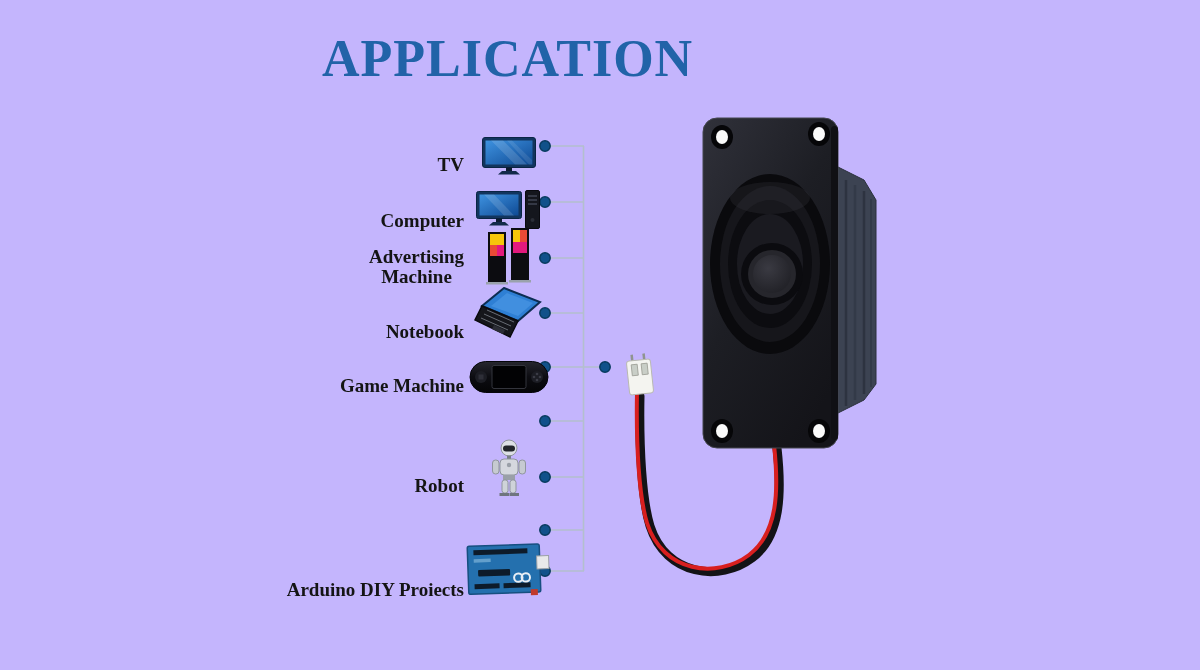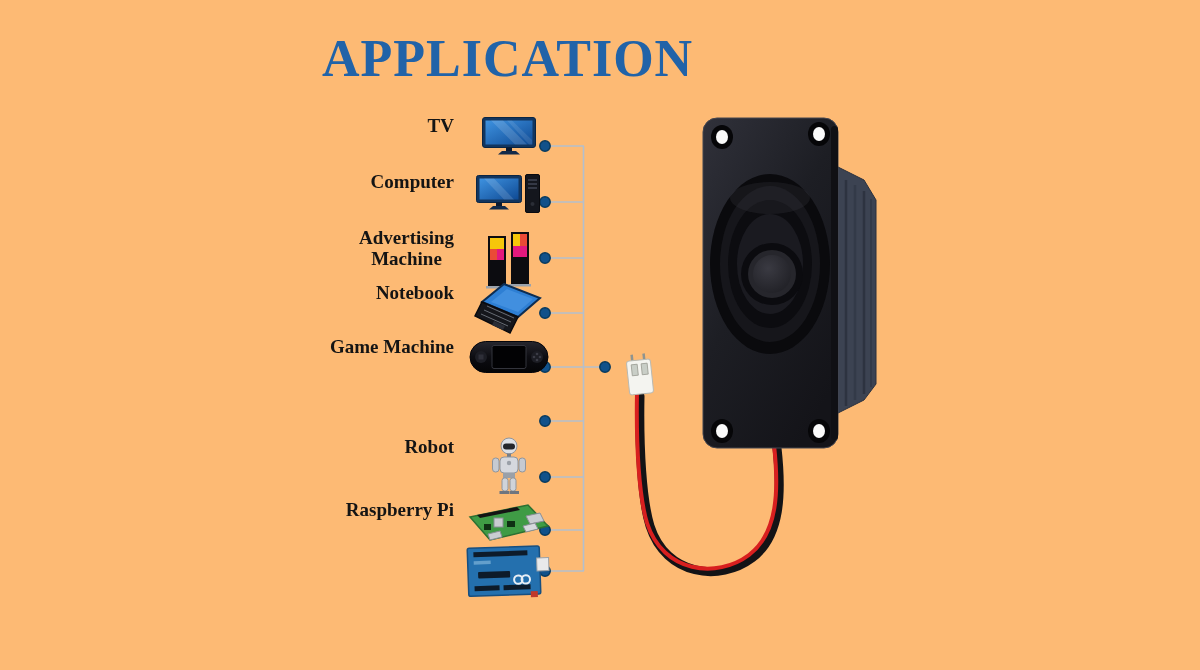--- a/index.html
+++ b/index.html
@@ -1,21 +1,21 @@
 <!DOCTYPE html>
 <html><head>
 <meta charset="utf-8">
 <style>
   html,body{margin:0;padding:0;background:#ffffff;}
-  .canvas{position:relative;width:1200px;height:670px;background:#fdba74;overflow:hidden;
+  .canvas{position:relative;width:1200px;height:670px;background:#c4b5fd;overflow:hidden;
           font-family:"Liberation Serif", serif;}
   .title{position:absolute;left:322px;top:30px;font-size:52px;font-weight:bold;
          letter-spacing:1px;color:#2163a8;line-height:1.1;}
   .app-row{position:absolute;left:280px;width:274px;height:60px;display:flex;
-           align-items:flex-start;justify-content:flex-end;gap:10px;}
+           align-items:flex-end;justify-content:flex-end;}
   .label-wrap{flex:1;display:flex;justify-content:flex-end;}
   .app-label{font-size:19px;font-weight:bold;color:#141414;text-align:center;
              white-space:pre-line;line-height:1.08;}
   .icon-wrap{width:90px;flex:none;display:flex;justify-content:center;align-items:center;}
   .overlay{position:absolute;left:0;top:0;pointer-events:none;}
   .speaker-svg{position:absolute;left:600px;top:88px;pointer-events:none;}
 </style>
 </head>
 <body>
 
@@ -174,39 +174,25 @@
       <rect x="31" y="21" width="6.5" height="14" rx="3" fill="#c6cad1" stroke="#8f959d"></rect>
       <rect x="15" y="36" width="12" height="5" fill="#9aa0a8"></rect>
       <rect x="14" y="41" width="6" height="13" rx="2.5" fill="#cfd3d9" stroke="#8f959d"></rect>
       <rect x="22" y="41" width="6" height="13" rx="2.5" fill="#cfd3d9" stroke="#8f959d"></rect>
       <rect x="11.5" y="54" width="9.5" height="3" fill="#6f757e"></rect>
       <rect x="21.5" y="54" width="9.5" height="3" fill="#6f757e"></rect>
     </svg>
       </div>
   </div>
 
-  <div class="app-row" style="top:500px">
-    <div class="label-wrap">
-        <span class="app-label">Raspberry Pi</span>
-      </div>
-    <div class="icon-wrap">
-        <svg width="86" height="50" viewBox="0 0 86 50">
-      <polygon points="4,17 62,5 82,26 24,40" fill="#3f9b45" stroke="#2c7032" stroke-width="1.5"></polygon>
-      <polygon points="11,15 51,7 54,10 14,18" fill="#141414"></polygon>
-      <polygon points="60,16 74,13 78,21 64,24" fill="#c9cdd2" stroke="#8a8f96"></polygon>
-      <polygon points="57,26 69,23 72,29 60,32" fill="#d6d9dd" stroke="#8a8f96"></polygon>
-      <rect x="28" y="18" width="9" height="9" fill="#c9ccd1" stroke="#8a8f96"></rect>
-      <rect x="41" y="21" width="8" height="6" fill="#0f2f14"></rect>
-      <rect x="18" y="24" width="7" height="6" fill="#0f2f14"></rect>
-      <polygon points="22,34 34,31 36,37 24,40" fill="#c9cdd2" stroke="#8a8f96"></polygon>
-    </svg>
-      </div>
-  </div>
 
   <div class="app-row" style="top:541px">
+    <div class="label-wrap">
+        <span class="app-label">Arduino DIY Proiects</span>
+      </div>
     <div class="icon-wrap">
         <svg width="86" height="62" viewBox="0 0 86 62">
       <g transform="rotate(-2 42 30)">
         <rect x="2" y="6" width="72" height="48" rx="2" fill="#2470ae" stroke="#174f80" stroke-width="1.5"></rect>
         <rect x="8" y="10" width="54" height="5" fill="#0d1b2a"></rect>
         <rect x="8" y="44" width="25" height="5" fill="#0d1b2a"></rect>
         <rect x="37" y="44" width="27" height="5" fill="#0d1b2a"></rect>
         <rect x="12" y="30" width="32" height="6.5" rx="1" fill="#0d1b2a"></rect>
         <rect x="8" y="19" width="17" height="3.5" fill="#7fb3d8" opacity="0.7"></rect>
         <circle cx="52" cy="39" r="4.2" fill="none" stroke="#e8eef5" stroke-width="2"></circle>

